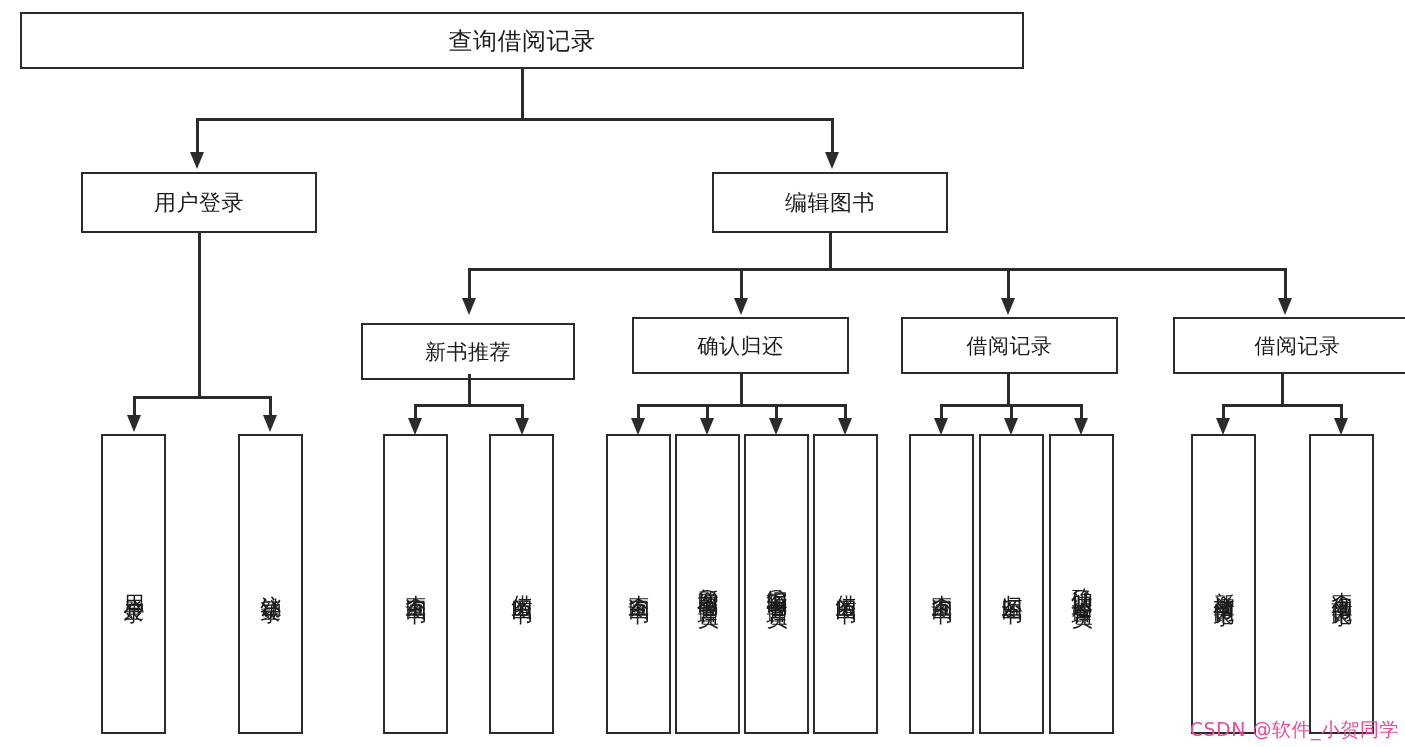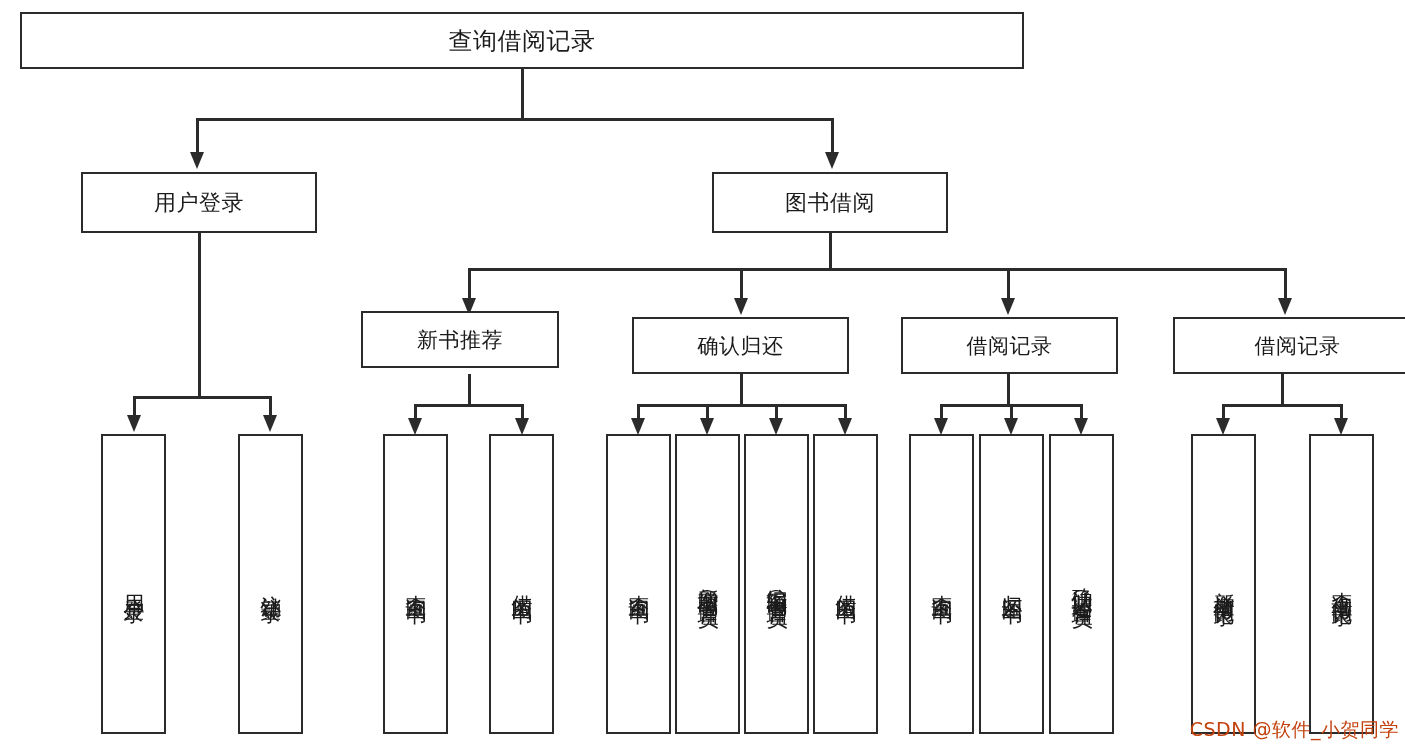--- a/index.html
+++ b/index.html
@@ -71,21 +71,21 @@
     border-left: 7px solid transparent;
     border-right: 7px solid transparent;
     border-top: 17px solid #2b2b2b;
   }
   
   #watermark {
     position: absolute;
     right: 6px;
     bottom: 4px;
     font-size: 19px;
-    color: #c2410c;
+    color: #ec4899;
     white-space: nowrap;
     letter-spacing: 0.5px;
   }
 </style>
 </head>
 <body>
 
 <div id="canvas">
 
   <div class="node root" id="node-root" style="left:20px; top:12px; width:1004px; height:57px;">
@@ -100,21 +100,21 @@
   <div class="arrow" style="left:190px; top:152px;"></div>
 
   <div class="vline" style="left:831px; top:118px; width:2.5px; height:36px;"></div>
   <div class="arrow" style="left:825px; top:152px;"></div>
 
   <div class="node l2" id="node-user-login" style="left:81px; top:172px; width:236px; height:61px;">
     <span>用户登录</span>
   </div>
 
   <div class="node l2" id="node-book-management" style="left:712px; top:172px; width:236px; height:61px;">
-    <span>图书借阅</span>
+    <span>编辑图书</span>
   </div>
 
   <div class="vline" style="left:198px; top:233px; width:2.5px; height:163px;"></div>
   <div class="hline" style="left:133px; top:396px; width:136px; height:2.5px;"></div>
   <div class="vline" style="left:133px; top:396px; width:2.5px; height:21px;"></div>
   <div class="arrow" style="left:127px; top:415px;"></div>
   <div class="vline" style="left:269px; top:396px; width:2.5px; height:21px;"></div>
   <div class="arrow" style="left:263px; top:415px;"></div>
 
   <div class="vline" style="left:829px; top:233px; width:2.5px; height:35px;"></div>
@@ -125,21 +125,21 @@
 
   <div class="vline" style="left:740px; top:268px; width:2.5px; height:32px;"></div>
   <div class="arrow" style="left:734px; top:298px;"></div>
 
   <div class="vline" style="left:1007px; top:268px; width:2.5px; height:32px;"></div>
   <div class="arrow" style="left:1001px; top:298px;"></div>
 
   <div class="vline" style="left:1284px; top:268px; width:2.5px; height:32px;"></div>
   <div class="arrow" style="left:1278px; top:298px;"></div>
 
-  <div class="node l3" id="node-new-book-recommend" style="left:361px; top:311px; width:198px; height:57px;">
+  <div class="node l3" id="node-new-book-recommend" style="left:361px; top:323px; width:214px; height:57px;">
     <span>新书推荐</span>
   </div>
   <div class="node l3" id="node-book-borrow" style="left:632px; top:317px; width:217px; height:57px;">
     <span>确认归还</span>
   </div>
   <div class="node l3" id="node-current-borrow" style="left:901px; top:317px; width:217px; height:57px;">
     <span>借阅记录</span>
   </div>
   <div class="node l3" id="node-borrow-record" style="left:1173px; top:317px; width:249px; height:57px;">
     <span>借阅记录</span>

